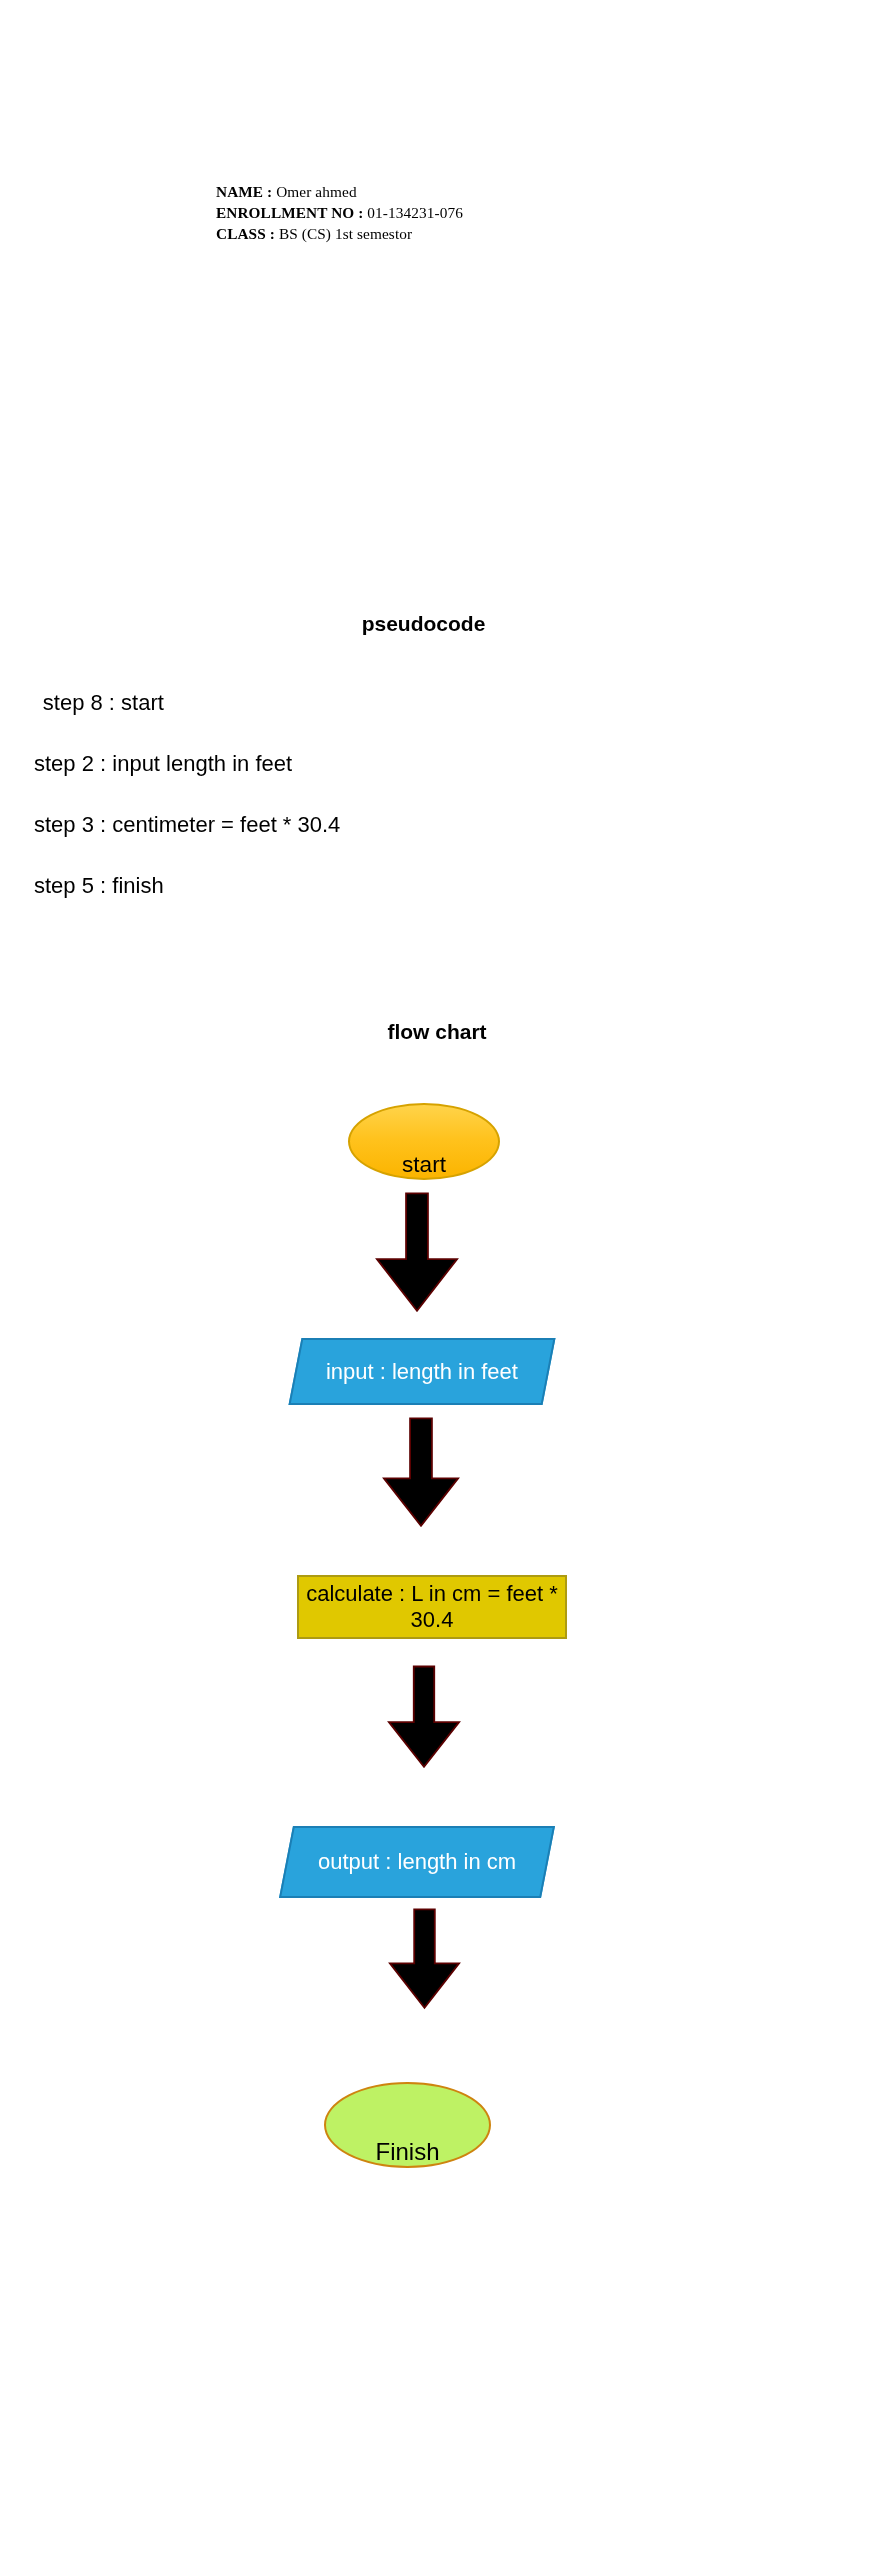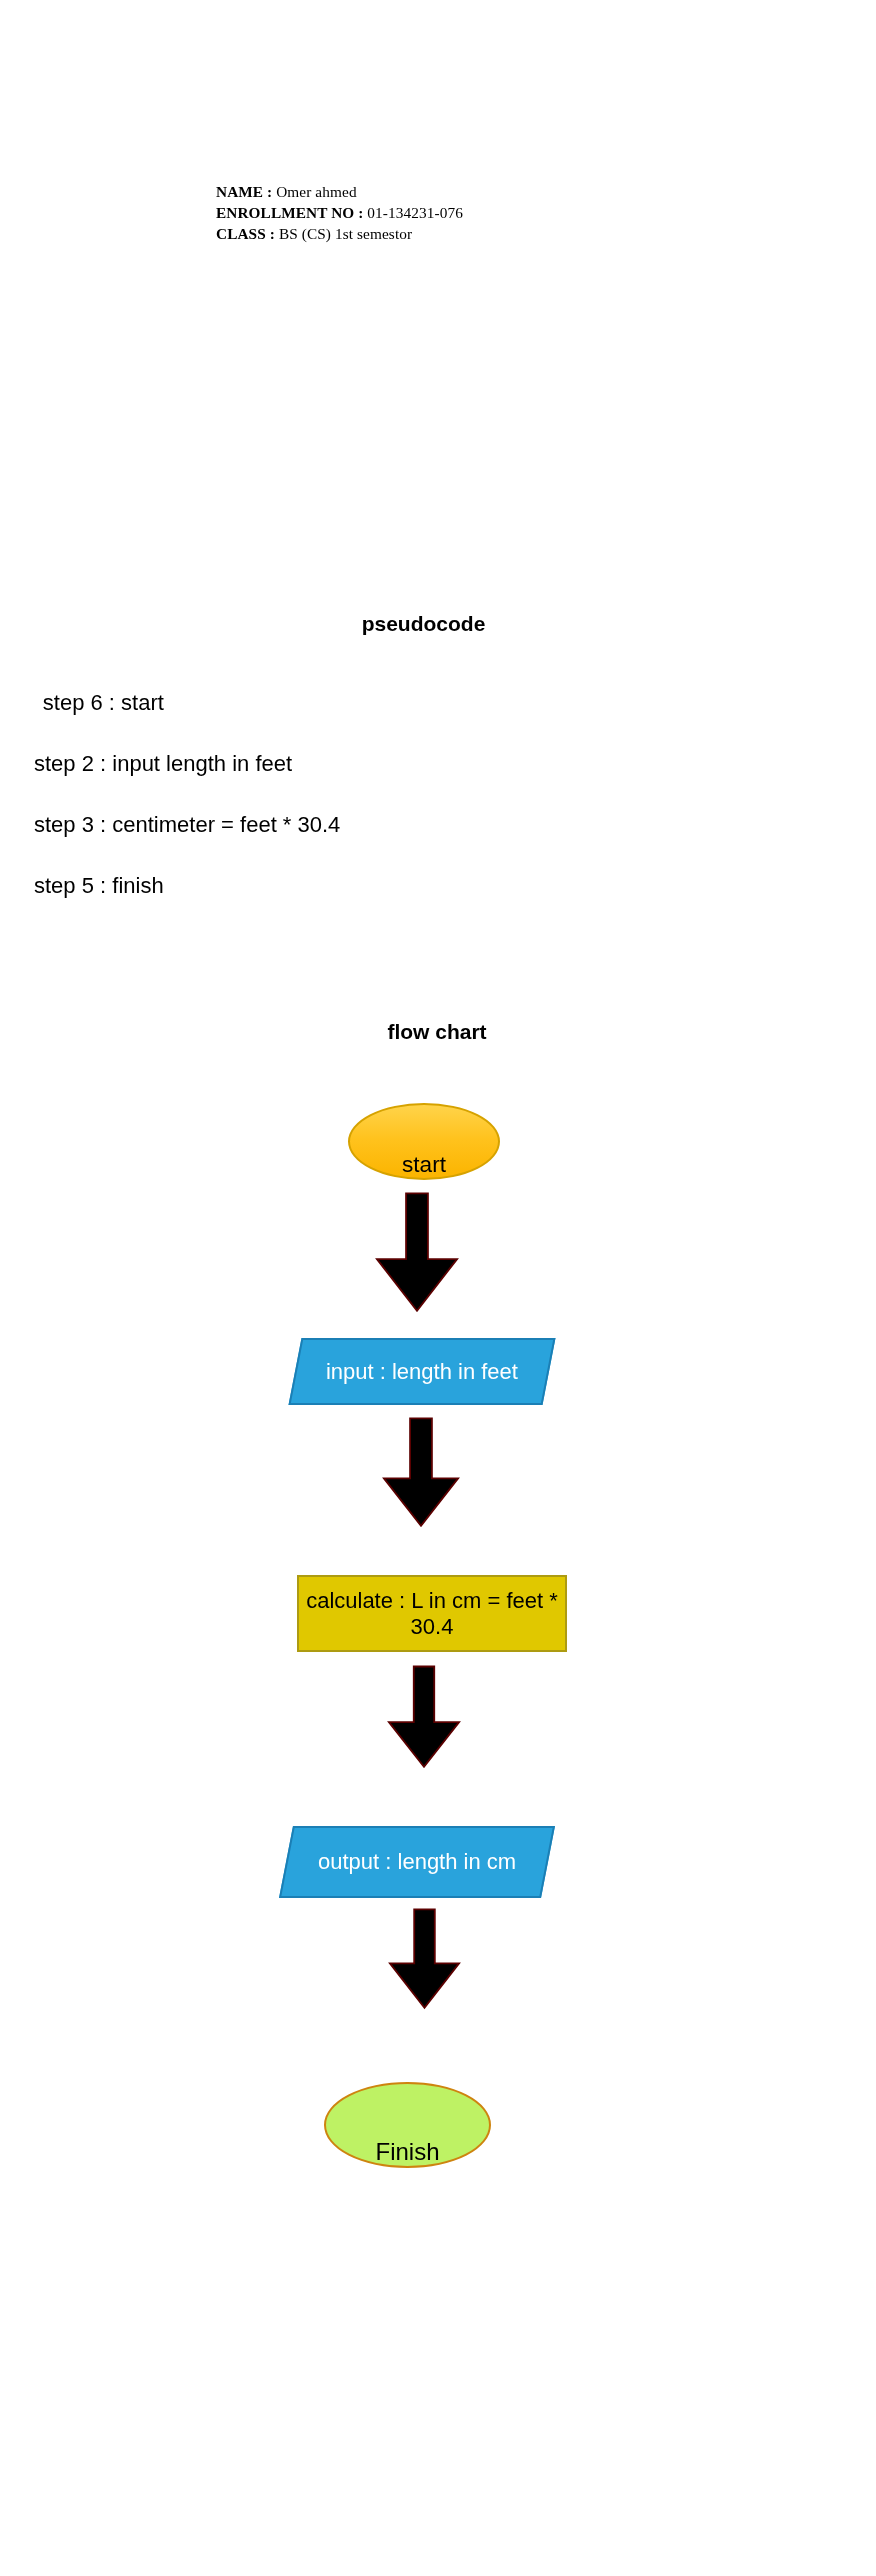--- a/index.html
+++ b/index.html
@@ -142,21 +142,21 @@
     width: 262px;
     height: 72px;
     font-size: 22px;
   }
 
   
   #node-calculate {
     left: 297px;
     top: 494px;
     width: 270px;
-    height: 77px;
+    height: 64px;
     background: #E0C800;
     border: 2.2px solid #AD9B12;
     color: #000000;
     font-size: 22px;
     line-height: 1.17;
   }
 
   
   .fc-arrow {
     position: absolute;
@@ -180,21 +180,21 @@
   </div>
   <div class="info-line">
     <span class="info-label">CLASS :</span>
     <span class="info-value">BS (CS) 1st semestor</span>
   </div>
 </div>
 
 <div class="section-heading" id="pseudocode-heading">pseudocode</div>
 
 <div id="pseudocode-steps">
-  <div class="pseudocode-step indented">step 6 : start</div>
+  <div class="pseudocode-step indented">step 8 : start</div>
   <div class="pseudocode-step">step 2 : input length in feet</div>
   <div class="pseudocode-step">step 3 : centimeter = feet * 30.4</div>
   <div class="pseudocode-step">step 5 : finish</div>
 </div>
 
 <div class="section-heading" id="flowchart-heading">flow chart</div>
 
 <div id="flowchart">
 
   <div class="fc-node fc-terminator" id="node-start">

